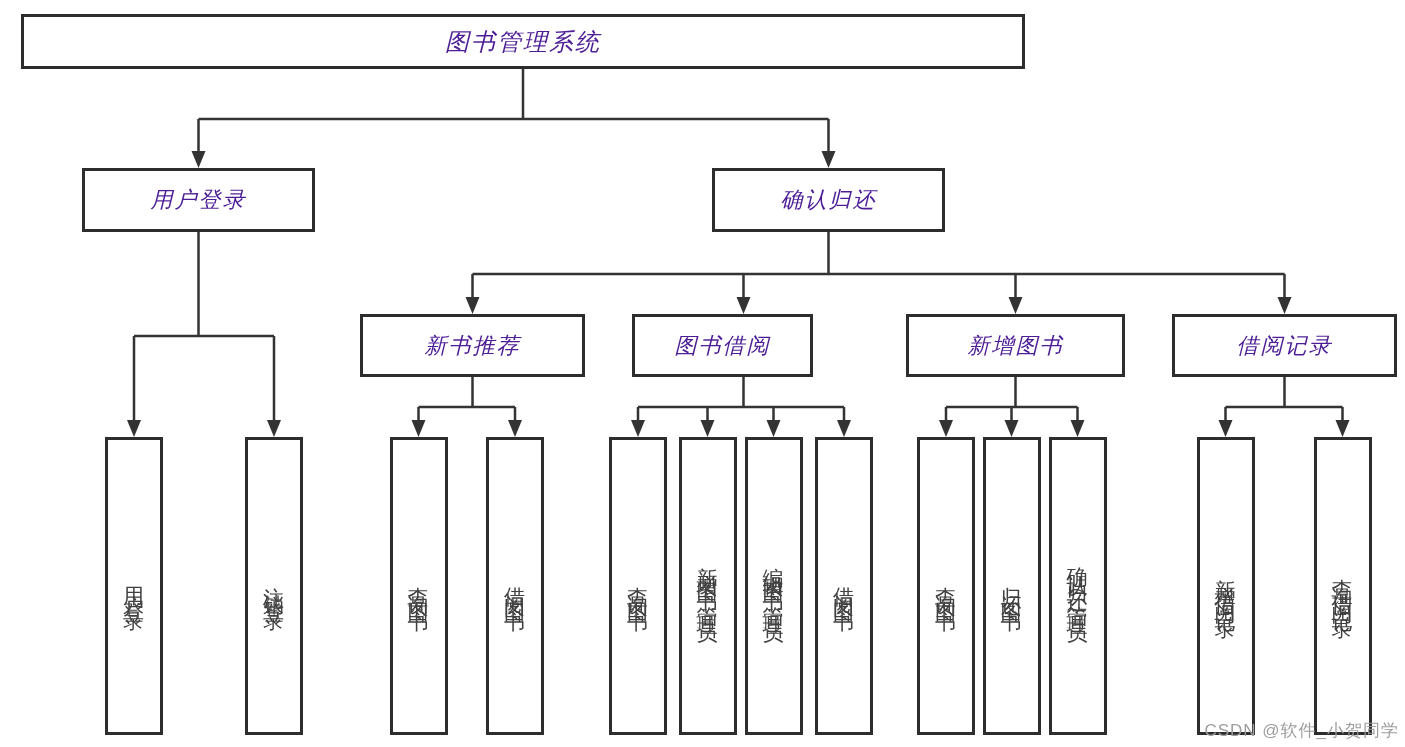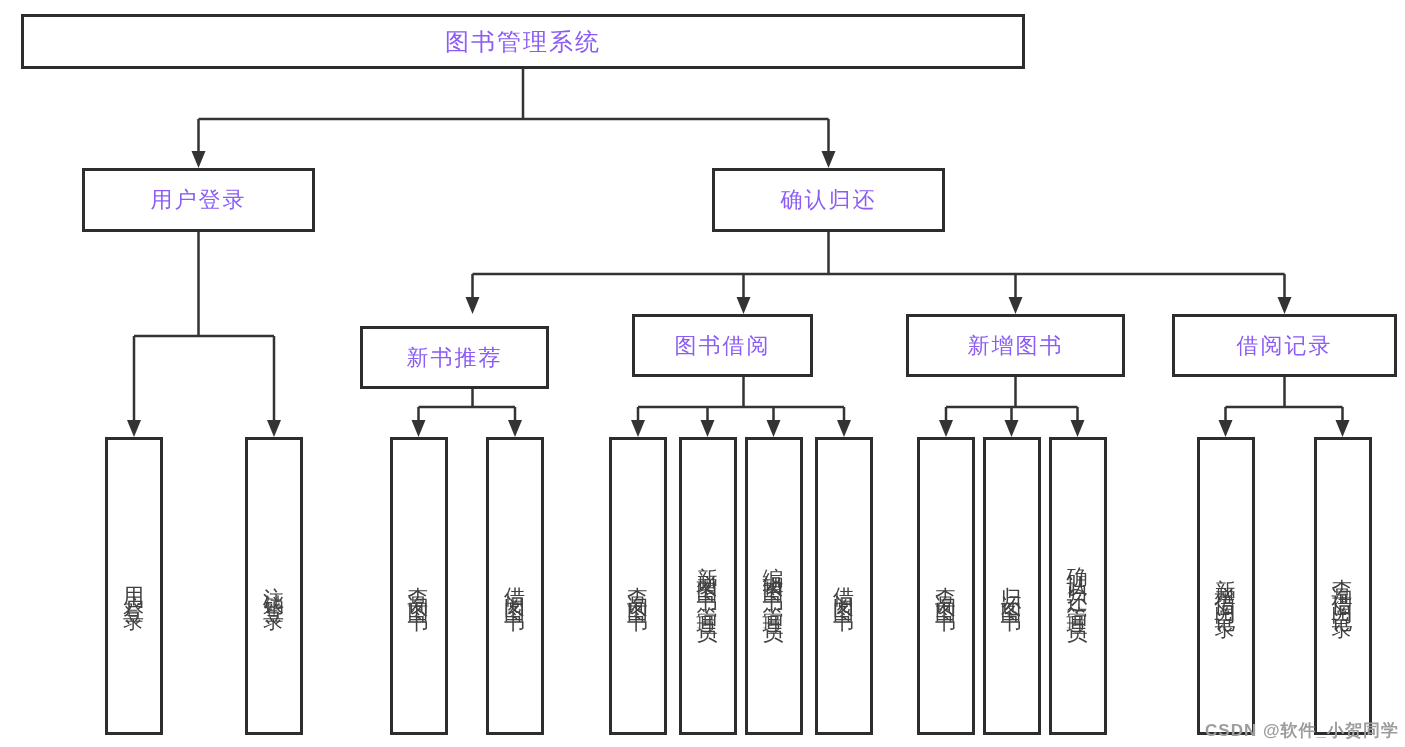--- a/index.html
+++ b/index.html
@@ -10,24 +10,25 @@
     font-family:"Liberation Sans","DejaVu Sans",sans-serif;
     overflow:hidden;
   }
   #wires{position:absolute;left:0;top:0;width:1405px;height:747px;}
   .node{
     position:absolute;
     box-sizing:border-box;
     background:#ffffff;
     border:3px solid #2d2d2d;
     display:flex;align-items:center;justify-content:center;
-    color:#8b5cf6;
+    color:#4c1d95;
     font-size:22px;
     letter-spacing:2px;
     white-space:nowrap;
+    font-style:italic;
   }
   .node.root{font-size:24px;}
   .vnode{
     position:absolute;
     box-sizing:border-box;
     background:#ffffff;
     border:3px solid #2d2d2d;
     display:flex;align-items:center;justify-content:center;
     color:#404040;
     font-size:21px;
@@ -35,21 +36,20 @@
     text-orientation:mixed;
     letter-spacing:8px;
     line-height:1;
   }
   .watermark{
     position:absolute;
     right:6px;bottom:5px;
     color:#9d9d9d;
     font-size:17px;
     letter-spacing:1px;
-    font-weight:bold;
   }
 </style>
 </head>
 <body>
 
 <div id="stage">
 
   <svg id="wires" viewBox="0 0 1405 747">
     <path d="M523 69 V119 M198.5 119 H828.5 M198.5 119 V153 M828.5 119 V153
          M828.5 232 V274 M472.5 274 H1284.5 M472.5 274 V299 M743.5 274 V299 M1015.5 274 V299 M1284.5 274 V299
@@ -79,21 +79,21 @@
       <polygon points="1218.5,420 1232.5,420 1225.5,437"></polygon>
       <polygon points="1335.5,420 1349.5,420 1342.5,437"></polygon>
     </g>
   </svg>
 
   <div class="node root" style="left:21px;top:14px;width:1004px;height:55px">图书管理系统</div>
 
   <div class="node" style="left:82px;top:168px;width:233px;height:64px">用户登录</div>
   <div class="node" style="left:712px;top:168px;width:233px;height:64px">确认归还</div>
 
-  <div class="node" style="left:360px;top:326px;width:189px;height:63px">新书推荐</div>
+  <div class="node" style="left:360px;top:314px;width:225px;height:63px">新书推荐</div>
   <div class="node" style="left:632px;top:314px;width:181px;height:63px">图书借阅</div>
   <div class="node" style="left:906px;top:314px;width:219px;height:63px">新增图书</div>
   <div class="node" style="left:1172px;top:314px;width:225px;height:63px">借阅记录</div>
 
   <div class="vnode" style="left:105px;top:437px;width:58px;height:298px">用户登录</div>
   <div class="vnode" style="left:245px;top:437px;width:58px;height:298px">注销登录</div>
 
   <div class="vnode" style="left:389.5px;top:437px;width:58px;height:298px">查询图书</div>
   <div class="vnode" style="left:486px;top:437px;width:58px;height:298px">借阅图书</div>
 

